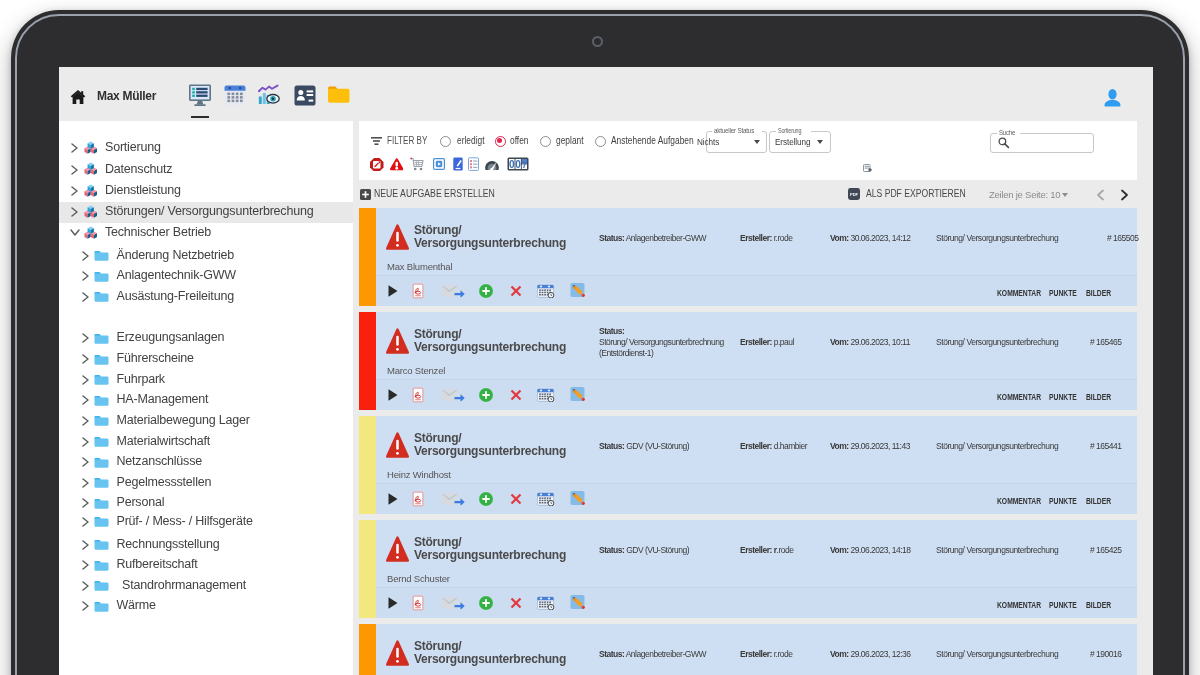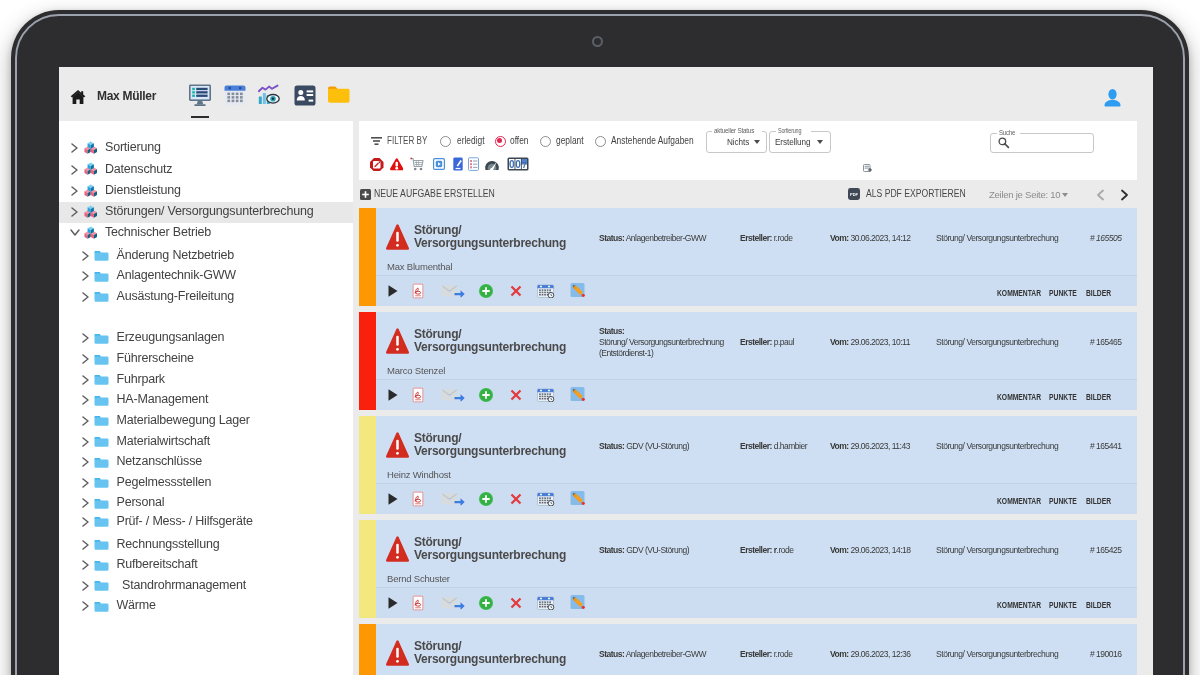--- a/index.html
+++ b/index.html
@@ -479,21 +479,21 @@
       <div class="radio ron" style="left:135.5px;top:14.5px;">
         <i></i>
       </div>
       <div class="abs rlab" style="left:151px;top:15px;"><span class="cx" style="transform:scaleX(.84);">offen</span></div>
       <div class="radio roff" style="left:181.0px;top:14.5px;"></div>
       <div class="abs rlab" style="left:197px;top:15px;"><span class="cx" style="transform:scaleX(.84);">geplant</span></div>
       <div class="radio roff" style="left:236.0px;top:14.5px;"></div>
       <div class="abs rlab" style="left:252px;top:15px;"><span class="cx" style="transform:scaleX(.84);">Anstehende Aufgaben</span></div>
       <div class="dd" style="left:347px;top:10px;width:61px;"></div>
       <div class="ddlab" style="left:353px;top:6px;"><span class="cx" style="transform:scaleX(.88);">aktueller Status</span></div>
-      <div class="ddval" style="left:368px;top:16.5px;">Nichts</div>
+      <div class="ddval" style="left:338px;top:16.5px;">Nichts</div>
       <div class="ddarr" style="left:395px;top:19px;"></div>
       <div class="dd" style="left:410px;top:10px;width:62px;"></div>
       <div class="ddlab" style="left:417px;top:6px;"><span class="cx" style="transform:scaleX(.76);">Sortierung</span></div>
       <div class="ddval" style="left:416px;top:16.5px;">Erstellung</div>
       <div class="ddarr" style="left:458px;top:19px;"></div>
       <div class="dd" style="left:631px;top:12px;width:104px;height:19.5px;"></div>
       <div class="ddlab" style="left:638px;top:8px;"><span class="cx" style="transform:scaleX(.84);">Suche</span></div>
       <div class="abs" style="left:639px;top:16px;">
         <svg width="12" height="12" viewBox="0 0 12 12" style="">
           <circle cx="4.4" cy="4.4" r="3.3" fill="none" stroke="#4a4a4a" stroke-width="1.3"></circle>
@@ -618,21 +618,21 @@
           <path d="M11.5 1.6 L21.8 24.6 L1.2 24.6 Z" fill="#d22d20" stroke="#d22d20" stroke-width="2.4" stroke-linejoin="round"></path>
 <rect x="10.25" y="7.8" width="2.5" height="9.88" rx="1.2" fill="#fff"></rect>
 <circle cx="11.5" cy="21.32" r="1.4" fill="#fff"></circle>
         </svg>
       </div>
       <div class="ctitle">Störung/<br>Versorgungsunterbrechung</div>
       <div class="meta" style="left:240px;"><b>Status:</b> Anlagenbetreiber-GWW</div>
       <div class="meta" style="left:381px;"><b>Ersteller:</b> r.rode</div>
       <div class="meta" style="left:471px;"><b>Vom:</b> 30.06.2023, 14:12</div>
       <div class="meta" style="left:577px;letter-spacing:-0.45px;">Störung/ Versorgungsunterbrechung</div>
-      <div class="meta" style="left:731px;font-style:italic;"># 165505</div>
+      <div class="meta" style="left:748px;"># 165505</div>
       <div class="cname">Max Blumenthal</div>
       <div class="aicon" style="left:34px;">
         <svg width="10" height="13" viewBox="0 0 10 13" style="">
           <path d="M0.5 0.8 L9.5 6.5 L0.5 12.2 Z" fill="#2a2a2a"></path>
         </svg>
       </div>
       <div class="aicon" style="left:58.8px;">
         <svg width="11" height="15" viewBox="0 0 11 15" style="">
           <rect x="0.5" y="0.5" width="10" height="14" rx="1.4" fill="#fff" stroke="#e57373" stroke-width="1"></rect>
 <path d="M2.6 9.3 c0.5-1.8 1.3-4.6 2.7-4.6 c1.1 0 0.4 2.3-1 3.6 c-0.9 0.9-2.4 1.6-1.7 1 z" fill="none" stroke="#c62f2f" stroke-width="0.9"></path>

